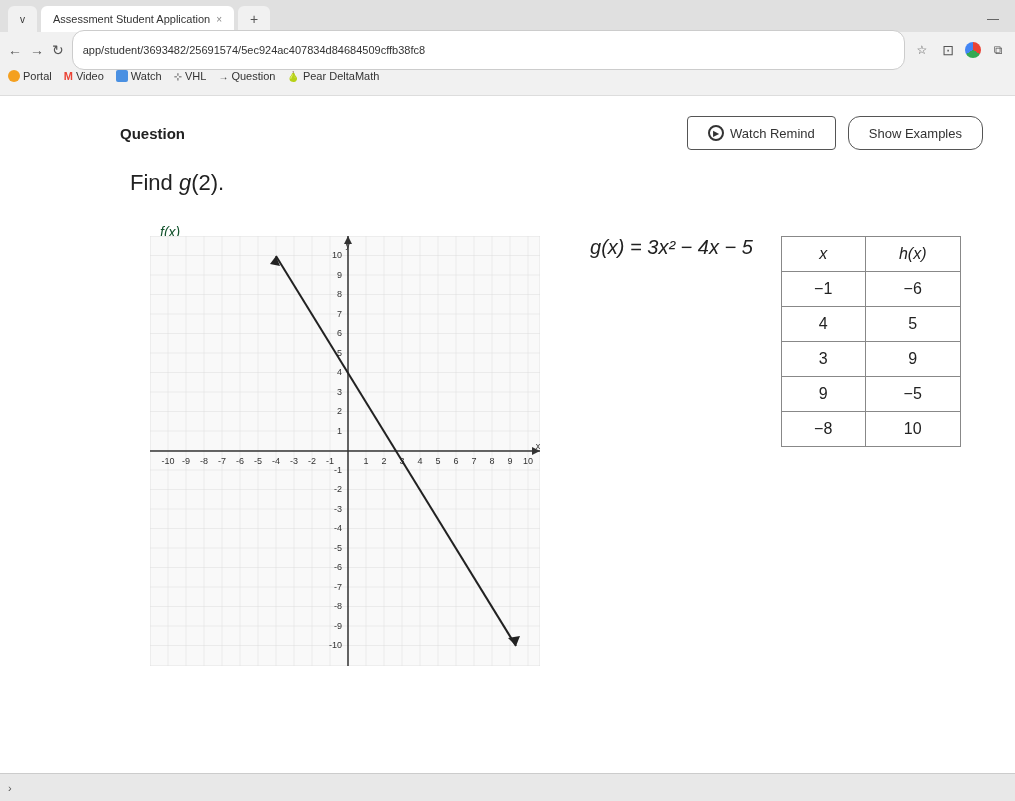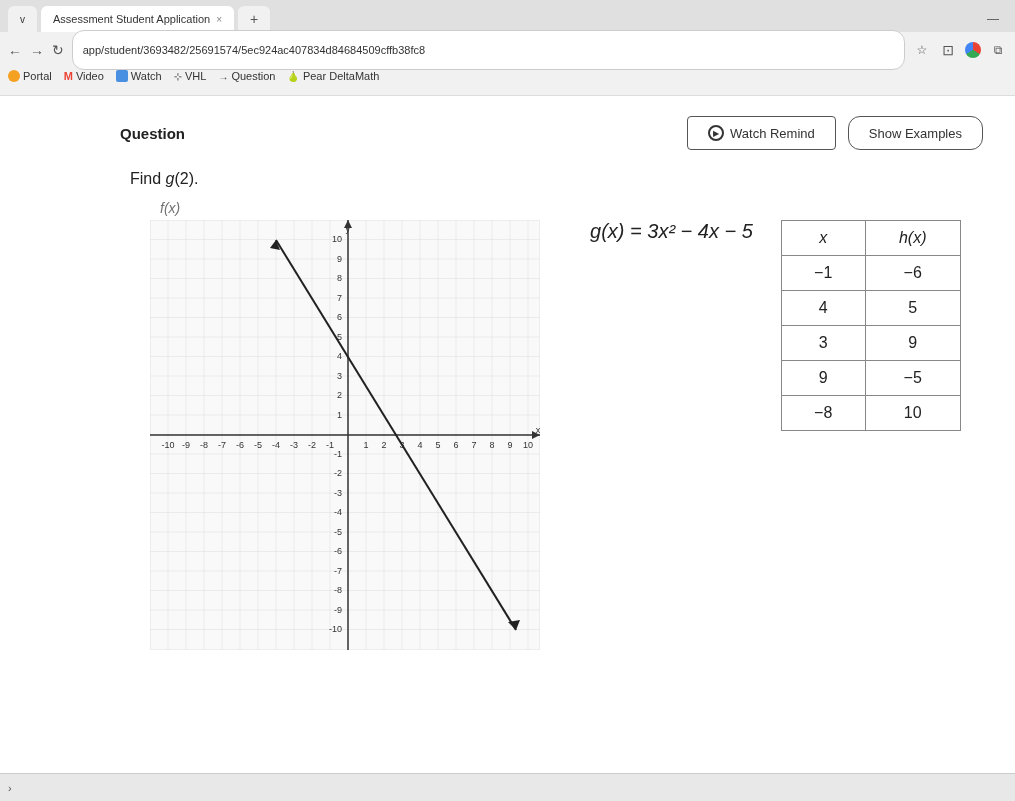--- a/index.html
+++ b/index.html
@@ -149,47 +149,47 @@
       height: 16px;
       border: 2px solid #333;
       border-radius: 50%;
       display: flex;
       align-items: center;
       justify-content: center;
       font-size: 8px;
     }
 
     .find-statement {
-      font-size: 16px;
+      font-size: 22px;
       color: #222;
-      margin-bottom: 12px;
+      margin-bottom: 20px;
       margin-left: 10px;
     }
 
     
     .content-row {
       display: flex;
       gap: 40px;
       align-items: flex-start;
     }
 
     
     .graph-container {
       position: relative;
       width: 430px;
       height: 460px;
       flex-shrink: 0;
     }
     .graph-label-fx {
       position: absolute;
-      top: 0;
+      top: 8px;
       left: 40px;
       font-size: 14px;
       font-style: italic;
-      color: #737373;
+      color: #14532d;
     }
     .graph-canvas {
       position: absolute;
       top: 20px;
       left: 30px;
       width: 390px;
       height: 430px;
     }
 
     

